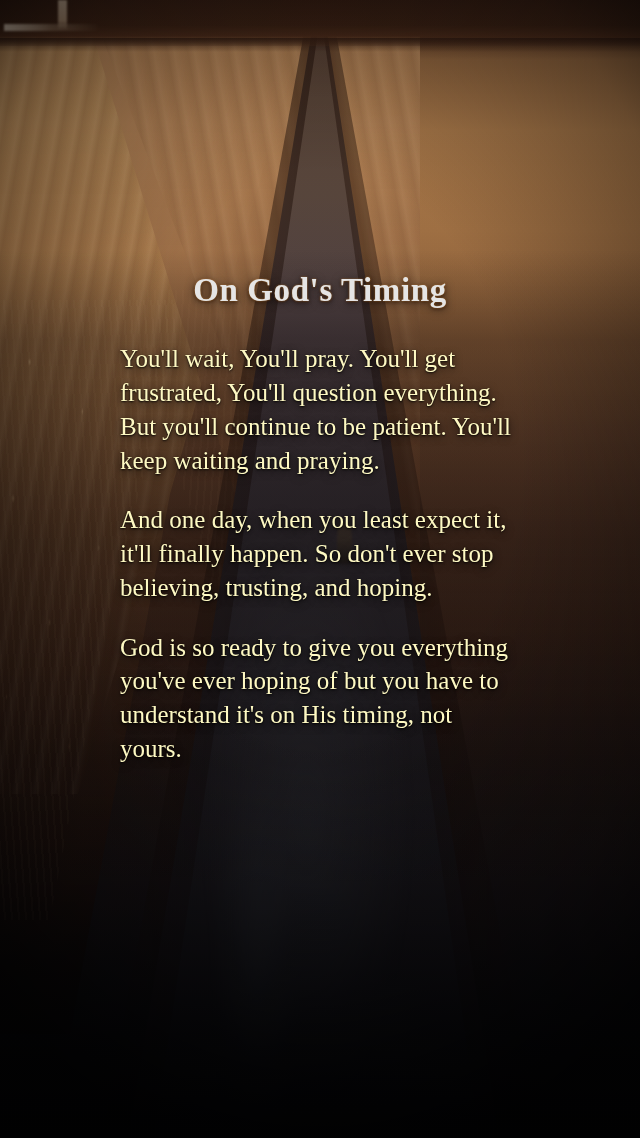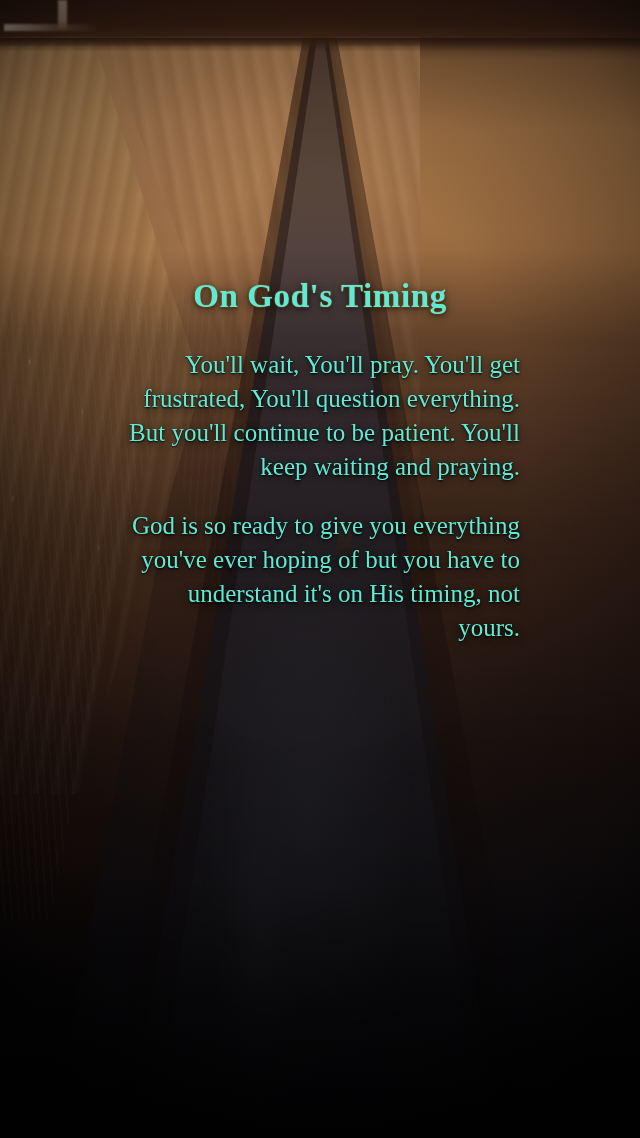--- a/index.html
+++ b/index.html
@@ -255,33 +255,33 @@
     display: flex;
     flex-direction: column;
     align-items: center;
     padding-top: 272px;
     box-sizing: border-box;
   }
   #quote-title {
     font-size: 33px;
     font-weight: 700;
     letter-spacing: 0.6px;
-    color: #5eead4;
+    color: #e5e5e5;
     text-align: right;
     text-shadow:
       0 0 2px rgba(255,170,70,0.55),
       0 1px 3px rgba(40,15,0,0.85),
       0 2px 10px rgba(0,0,0,0.7);
-    margin: 6px 0 34px 0;
+    margin: 0 0 34px 0;
     line-height: 1.1;
   }
   #quote-body {
     width: 400px;
-    text-align: right;
-    color: #5eead4;
+    text-align: left;
+    color: #fef9c3;
     font-size: 25px;
     line-height: 1.35;
     text-shadow:
       0 1px 2px rgba(0,0,0,0.9),
       0 2px 9px rgba(0,0,0,0.75);
   }
   .quote-paragraph {
     margin: 0 0 26px 0;
   }
   .quote-paragraph:last-child {
@@ -312,17 +312,18 @@
   <div class="bg-layer" id="bg-grade"></div>
   <div class="bg-layer" id="bg-scrim"></div>
   <div class="bg-layer" id="bg-vignette"></div>
 
   <div id="overlay">
 
     <h1 id="quote-title">On God's Timing</h1>
 
     <div id="quote-body">
       <p class="quote-paragraph">You'll wait, You'll pray. You'll get frustrated, You'll question everything. But you'll continue to be patient. You'll keep waiting and praying.</p>
+      <p class="quote-paragraph">And one day, when you least expect it, it'll finally happen. So don't ever stop believing, trusting, and hoping.</p>
       <p class="quote-paragraph">God is so ready to give you everything you've ever hoping of but you have to understand it's on His timing, not yours.</p>
     </div>
 
   </div>
 </div>
 
 </body></html>

